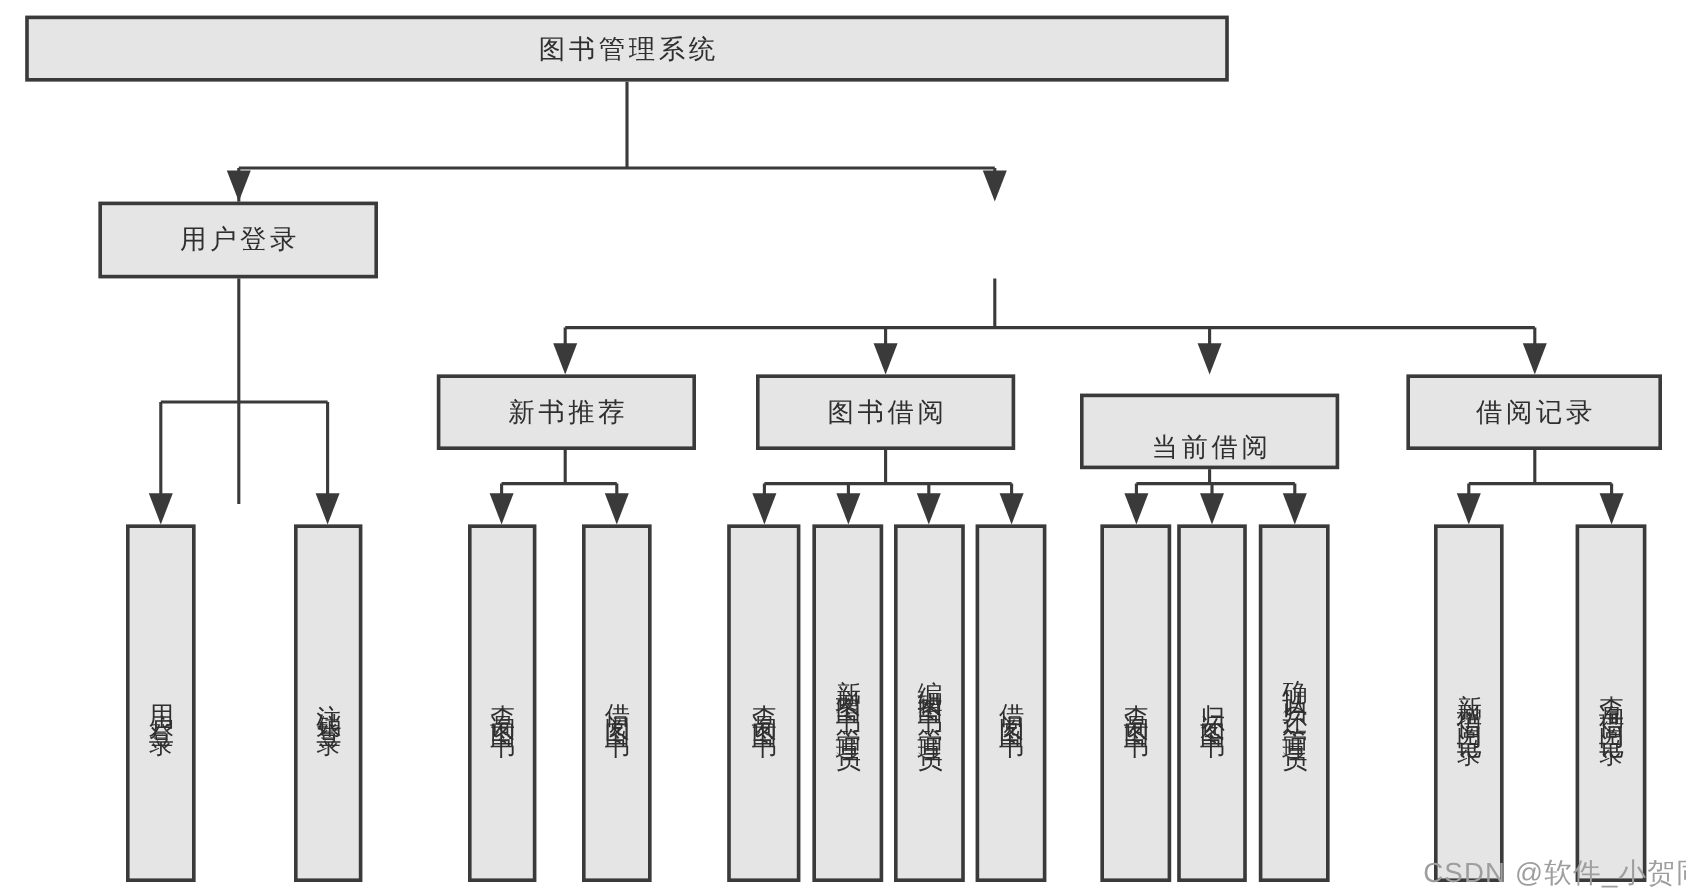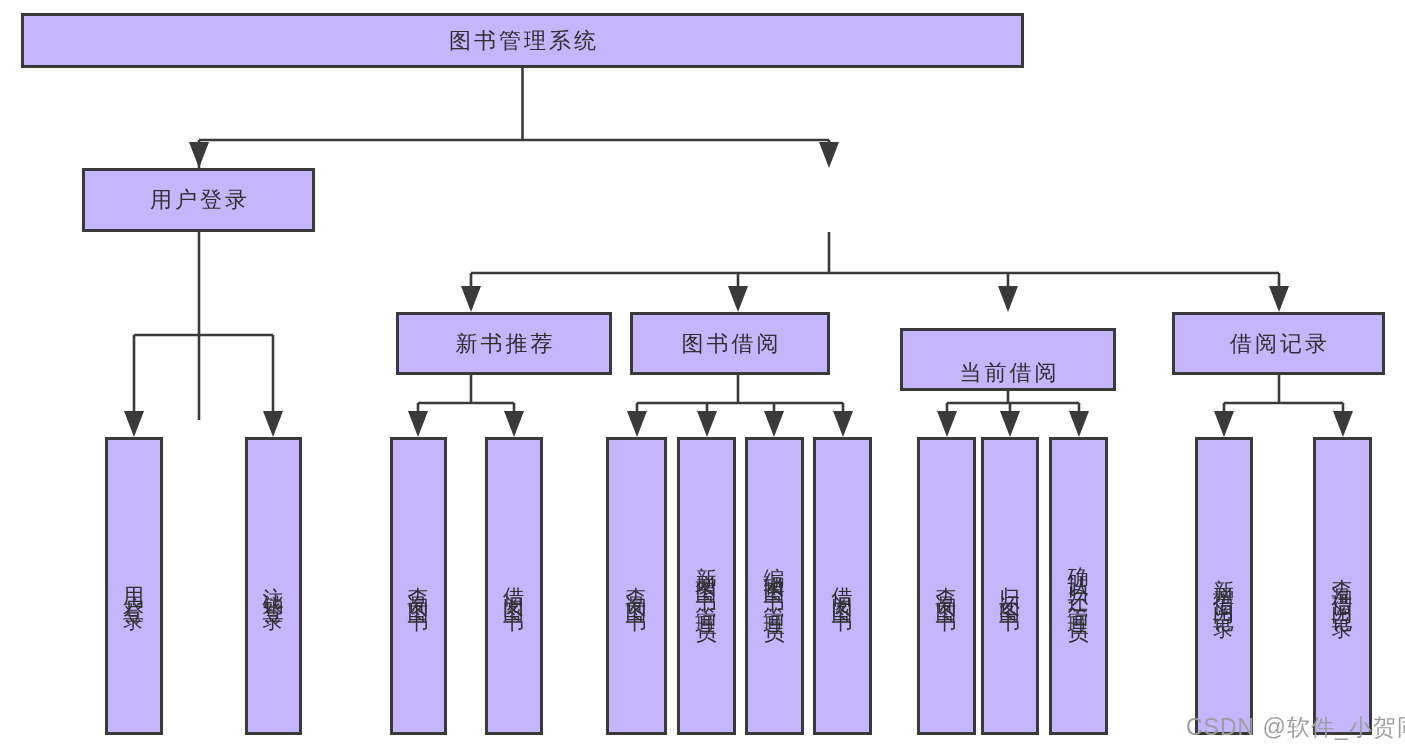--- a/index.html
+++ b/index.html
@@ -22,21 +22,21 @@
   svg.connectors {
     position: absolute;
     left: 0; top: 0;
     width: 1405px; height: 747px;
     pointer-events: none;
   }
   .node {
     position: absolute;
     box-sizing: border-box;
     border: 3px solid #3a3a3a;
-    background: #c4b5fd;
+    background: #e5e5e5;
     display: flex;
     align-items: center;
     justify-content: center;
     color: #2f2f2f;
   }
   .h-node {
     font-size: 22px;
     letter-spacing: 3px;
     text-indent: 3px; 
     white-space: nowrap;
@@ -98,24 +98,24 @@
   </svg>
 
   <div class="node h-node" style="left:21px; top:13px; width:1003px; height:55px;">
     <span>图书管理系统</span>
   </div>
 
   <div class="node h-node" style="left:82px; top:168px; width:233px; height:64px;">
     <span>用户登录</span>
   </div>
 
-  <div class="node h-node" style="left:364px; top:312px; width:216px; height:63px;margin-left:32px;">
+  <div class="node h-node" style="left:364px; top:312px; width:216px; height:63px;">
     <span>新书推荐</span>
   </div>
-  <div class="node h-node" style="left:630px; top:312px; width:200px; height:63px;">
+  <div class="node h-node" style="left:630px; top:312px; width:216px; height:63px;">
     <span>图书借阅</span>
   </div>
   <div class="node h-node" style="left:900px; top:328px; width:216px; height:63px;align-items:flex-end;">
     <span>当前借阅</span>
   </div>
   <div class="node h-node" style="left:1172px; top:312px; width:213px; height:63px;">
     <span>借阅记录</span>
   </div>
 
   <div class="node leaf" style="left:105px; top:437px; width:58px; height:298px;">

